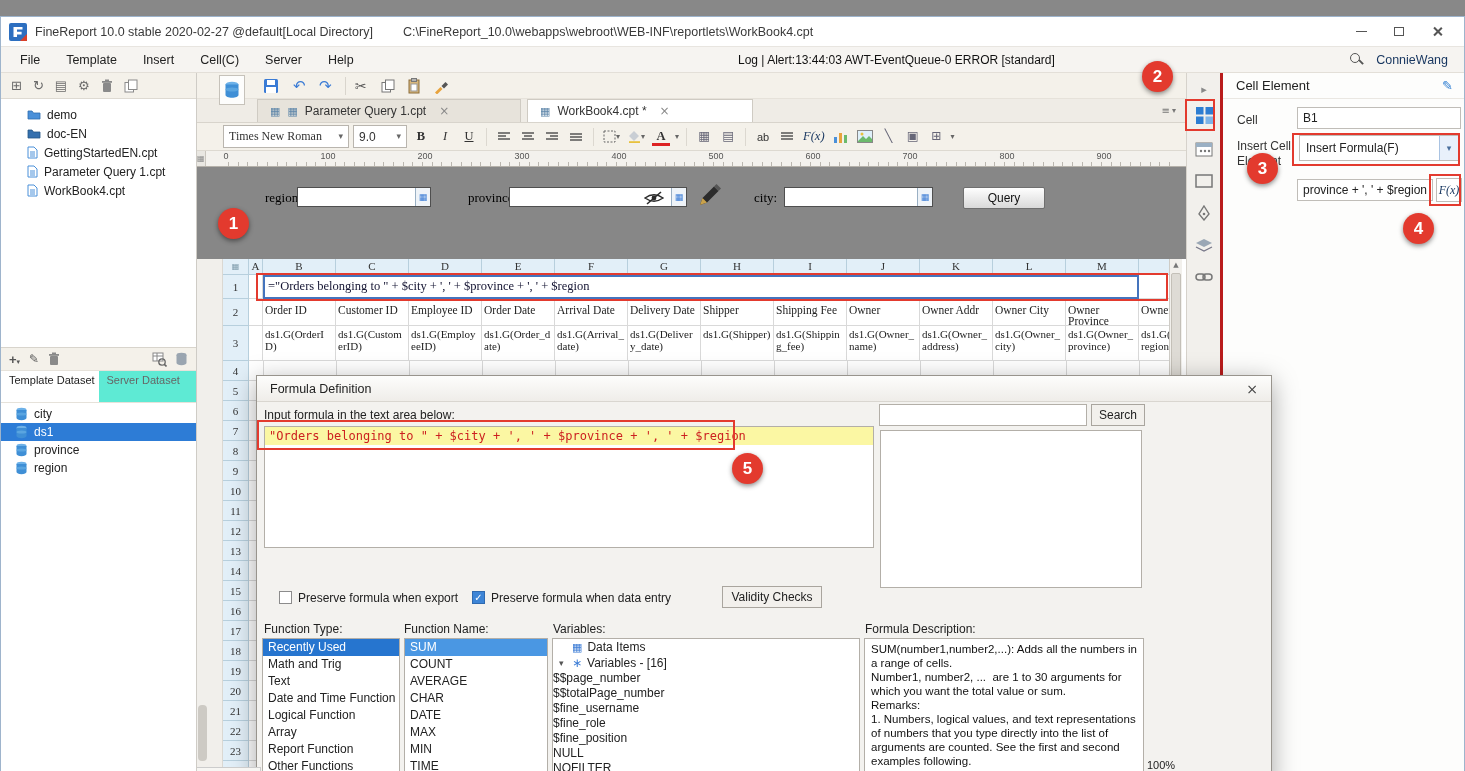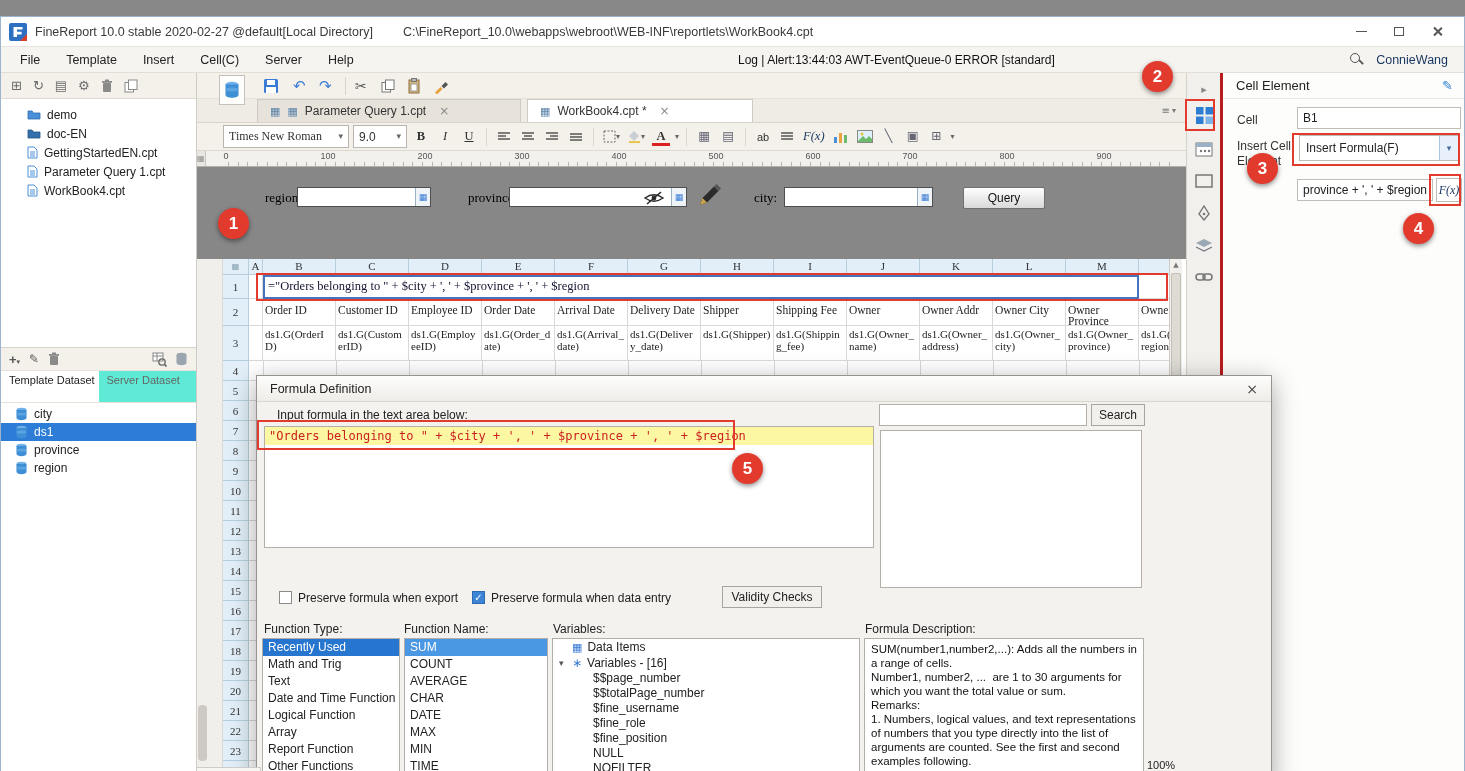--- a/index.html
+++ b/index.html
@@ -171,21 +171,21 @@
     display:flex;align-items:center;justify-content:center;font-size:12px;color:#222}
   .list{position:absolute;background:#fff;border:1px solid #b3afa8;font-size:12px;overflow:hidden}
   .ft-list{left:5px;top:262px;width:138px;height:170px}
   .fn-list{left:147px;top:262px;width:144px;height:170px}
   .list .item{height:17px;line-height:17px;padding-left:5px;white-space:nowrap;color:#222}
   .ft-list .item:first-child{background:#2675cf;color:#fff}
   .fn-list .item:first-child{background:#4a97e3;color:#fff}
   .var-tree{left:295px;top:262px;width:308px;height:170px}
   .vt-root{height:16px;display:flex;align-items:center;gap:5px;padding-left:6px;color:#222;white-space:nowrap}
   .vt-exp{font-size:9px;color:#555;width:8px}
-  .vt-item{height:15px;line-height:15px;padding-left:40px;color:#222;white-space:nowrap}
+  .vt-item{height:15px;line-height:15px;color:#222;white-space:nowrap}
   .fd-box{left:607px;top:262px;width:280px;height:170px;padding:3px 6px;font-size:11.5px;line-height:14px;
     white-space:pre-wrap;overflow:hidden;color:#111}
 
   
   .anno-circle{position:absolute;width:31px;height:31px;border-radius:50%;background:var(--accent-red);color:#fff;
     font-weight:bold;font-size:17px;display:flex;align-items:center;justify-content:center;z-index:100;
     box-shadow:0 2px 5px rgba(0,0,0,.45)}
   .anno-box{position:absolute;border:2px solid var(--accent-red);z-index:100;pointer-events:none}
 
   .gly{font-family:"DejaVu Sans",sans-serif;line-height:1}
@@ -763,21 +763,21 @@
     </div>
     <div class="rp-input" style="left:74px;top:106px;width:136px">province + ', ' + $region</div>
     <div class="fx-btn" style="left:213px;top:105px">F(x)</div>
   </div>
 
   <div class="dialog">
     <div class="dlg-title">
       <span>Formula Definition</span>
       <span class="dlg-close gly">×</span>
     </div>
-    <span class="dlg-label" style="left:20px;top:32px">Input formula in the text area below:</span>
+    <span class="dlg-label" style="left:7px;top:32px">Input formula in the text area below:</span>
     <div class="search-input"></div>
     <div class="search-btn">Search</div>
     <div class="formula-area">
       <div class="formula-line">"Orders belonging to " + $city + ', ' + $province + ', ' + $region</div>
     </div>
     <div class="result-box"></div>
     <span class="checkbox" style="left:22px;top:215px"></span>
     <span class="cb-label" style="left:41px;top:215px">Preserve formula when export</span>
     <span class="checkbox checked" style="left:215px;top:215px">
         <span class="gly">✓</span>

